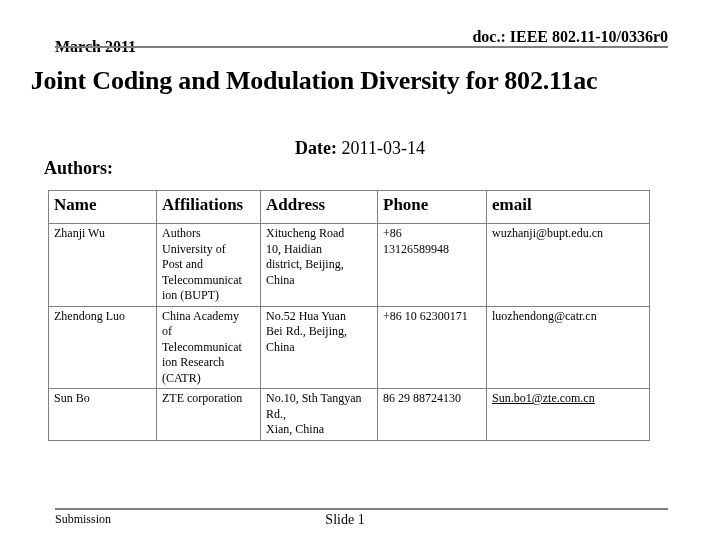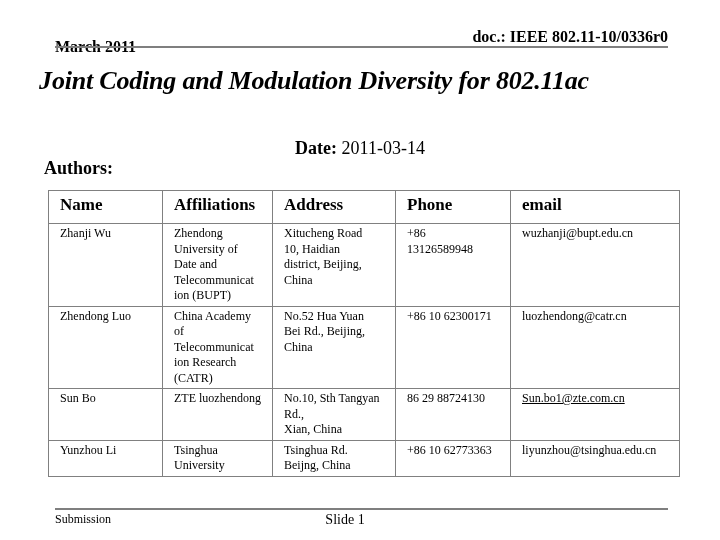--- a/index.html
+++ b/index.html
@@ -2,28 +2,28 @@
 <html><head>
 <meta charset="utf-8">
 <style>
   html, body { margin: 0; padding: 0; background: #ffffff; }
   body { width: 720px; height: 540px; position: relative; overflow: hidden;
          font-family: "Liberation Serif", "DejaVu Serif", serif; color: #000; }
   .abs { position: absolute; }
   .hdr-left { left: 55px; top: 28px; font-size: 16px; font-weight: bold; margin-top: 10px; }
   .hdr-right { right: 52px; top: 28px; font-size: 16px; font-weight: bold; }
   .hdr-rule { left: 55px; top: 46px; width: 613px; height: 2px; background: #7f7f7f; }
-  .title { left: 0; width: 628px; top: 66px; text-align: center; font-size: 26px; font-weight: bold; letter-spacing: -0.2px; font-style: italic; }
+  .title { left: 0; width: 628px; top: 66px; text-align: center; font-size: 26px; font-weight: bold; letter-spacing: -0.2px; }
   .date { left: 0; width: 720px; top: 138px; text-align: center; font-size: 18px; }
   .date b { font-weight: bold; }
   .authors { left: 44px; top: 158px; font-size: 18px; font-weight: bold; }
   table.authors-table { position: absolute; left: 48px; top: 190px; border-collapse: collapse;
          font-size: 12px; line-height: 15.5px; }
   table.authors-table th, table.authors-table td { border: 1px solid #808080; vertical-align: top;
-         text-align: left; padding: 2px 4px 2px 11px; }
+         text-align: left; padding: 2px 4px 2px 5px; }
   table.authors-table th { font-size: 17px; font-weight: bold; height: 27px; padding-top: 3px; line-height: 22px; }
   .c1 { width: 98px; } .c2 { width: 94px; } .c3 { width: 107px; } .c4 { width: 99px; } .c5 { width: 153px; }
   .r1 td { height: 76px; margin-left: 17px; } .r2 td { height: 72px; } .r3 td { height: 42px; } .r4 td { height: 30px; }
   a.email-link { color: #000000; text-decoration: underline; }
   .cell-line { display: block; }
   .ftr-rule { left: 55px; top: 508px; width: 613px; height: 2px; background: #7f7f7f; }
   .ftr-left { left: 55px; top: 512px; font-size: 12px; }
   .ftr-center { left: 0; width: 690px; top: 512px; text-align: center; font-size: 14px; }
   .ftr-right { right: 52px; top: 541px; font-size: 12px; }
 </style>
@@ -50,23 +50,23 @@
       <th class="c2">Affiliations</th>
       <th class="c3">Address</th>
       <th class="c4">Phone</th>
       <th class="c5">email</th>
     </tr>
   </thead>
   <tbody>
     <tr class="r1">
       <td>Zhanji Wu</td>
       <td>
-        <span class="cell-line">Zhendong</span>
+        <span class="cell-line">Authors</span>
         <span class="cell-line">University of</span>
-        <span class="cell-line">Date and</span>
+        <span class="cell-line">Post and</span>
         <span class="cell-line">Telecommunicat</span>
         <span class="cell-line">ion (BUPT)</span>
       </td>
       <td>
         <span class="cell-line">Xitucheng Road</span>
         <span class="cell-line">10, Haidian</span>
         <span class="cell-line">district, Beijing,</span>
         <span class="cell-line">China</span>
       </td>
       <td>
@@ -90,48 +90,33 @@
         <span class="cell-line">China</span>
       </td>
       <td>
         <span class="cell-line">+86 10 62300171</span>
       </td>
       <td>luozhendong@catr.cn</td>
     </tr>
     <tr class="r3">
       <td>Sun Bo</td>
       <td>
-        <span class="cell-line">ZTE luozhendong</span>
+        <span class="cell-line">ZTE corporation</span>
       </td>
       <td>
         <span class="cell-line">No.10, Sth Tangyan</span>
         <span class="cell-line">Rd.,</span>
         <span class="cell-line">Xian, China</span>
       </td>
       <td>
         <span class="cell-line">86 29 88724130</span>
       </td>
       <td>
         <a class="email-link">Sun.bo1@zte.com.cn</a>
       </td>
     </tr>
-    <tr class="r4">
-      <td>Yunzhou Li</td>
-      <td>
-        <span class="cell-line">Tsinghua</span>
-        <span class="cell-line">University</span>
-      </td>
-      <td>
-        <span class="cell-line">Tsinghua Rd.</span>
-        <span class="cell-line">Beijng, China</span>
-      </td>
-      <td>
-        <span class="cell-line">+86 10 62773363</span>
-      </td>
-      <td>liyunzhou@tsinghua.edu.cn</td>
-    </tr>
   </tbody>
 </table>
 
 <div class="abs ftr-rule"></div>
 <div class="abs ftr-left">Submission</div>
 <div class="abs ftr-center">Slide 1</div>
 <div class="abs ftr-right">Zhanji Wu, BUPT</div>
 
 </body></html>

